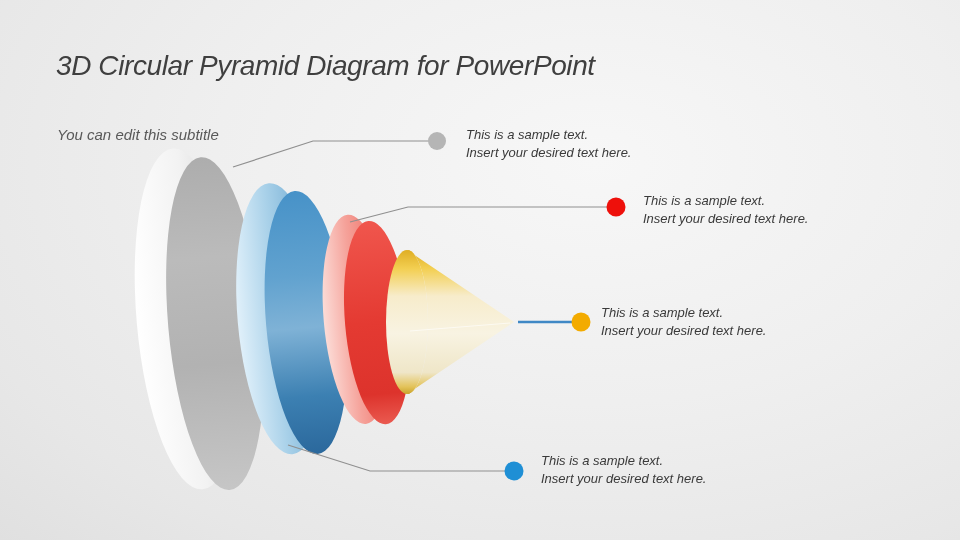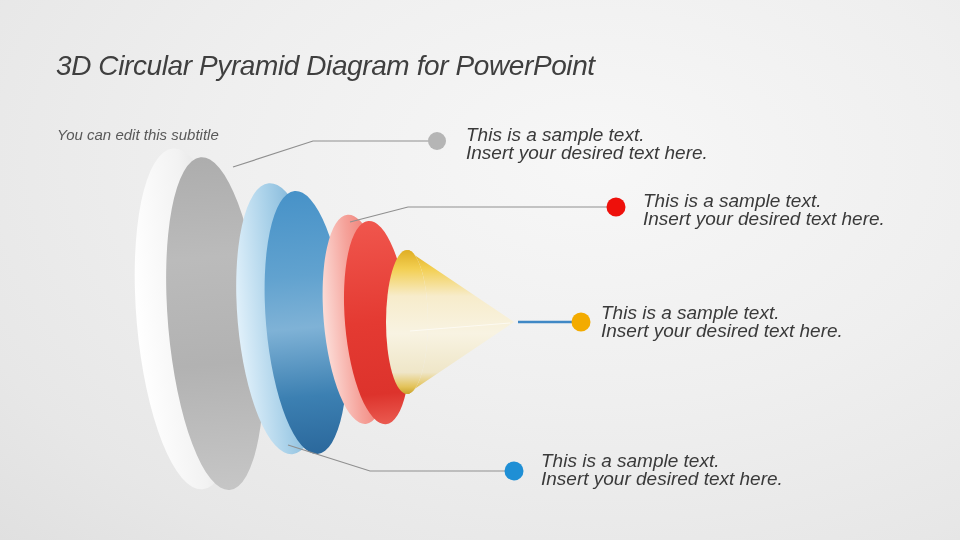--- a/index.html
+++ b/index.html
@@ -18,21 +18,21 @@
     font-size:28px;line-height:34px;font-weight:400;
     color:#3f3f3f;letter-spacing:-0.4px;white-space:nowrap;
   }
   .subtitle{
     position:absolute;left:57px;top:85px;
     font-size:15px;color:#595959;margin-top:41px;
   }
   .diagram-svg{position:absolute;left:0;top:0;}
   .callout{
     position:absolute;
-    font-size:19px;line-height:18px;color:#3a3a3a;
+    font-size:13px;line-height:18px;color:#3a3a3a;
     white-space:nowrap;
   }
   .callout div{white-space:nowrap;}
 </style>
 </head>
 <body>
 
 <div class="stage">
 
   <h1 class="title">3D Circular Pyramid Diagram for PowerPoint</h1>

